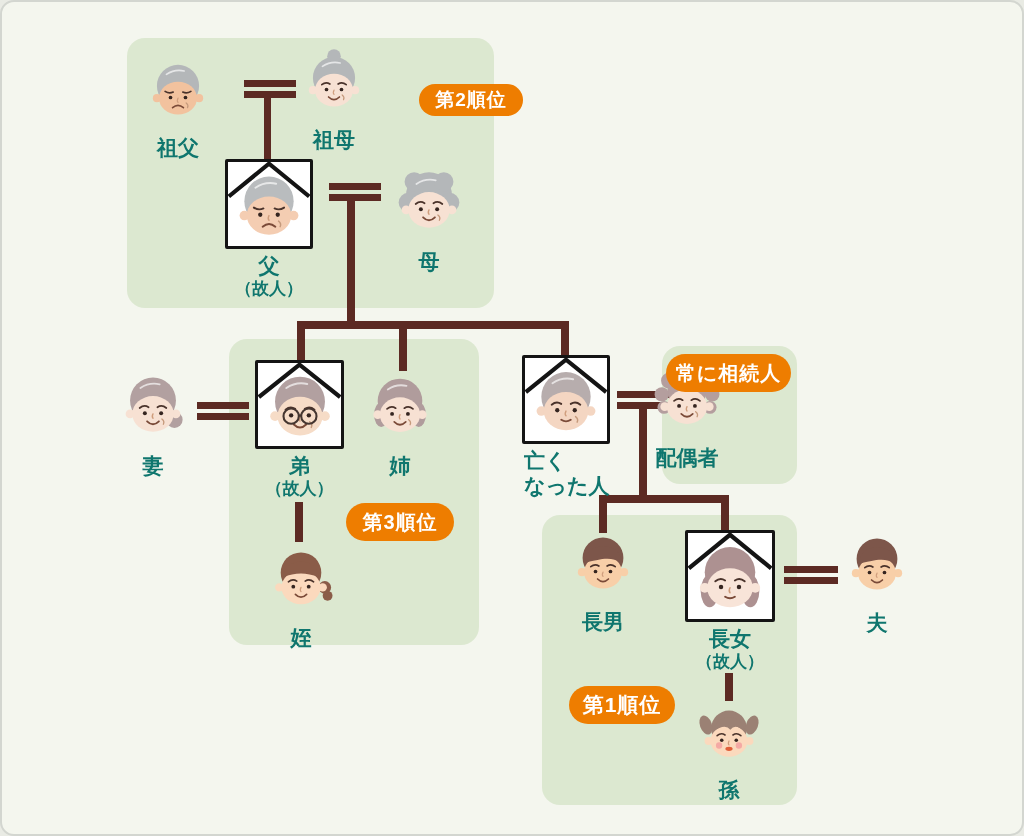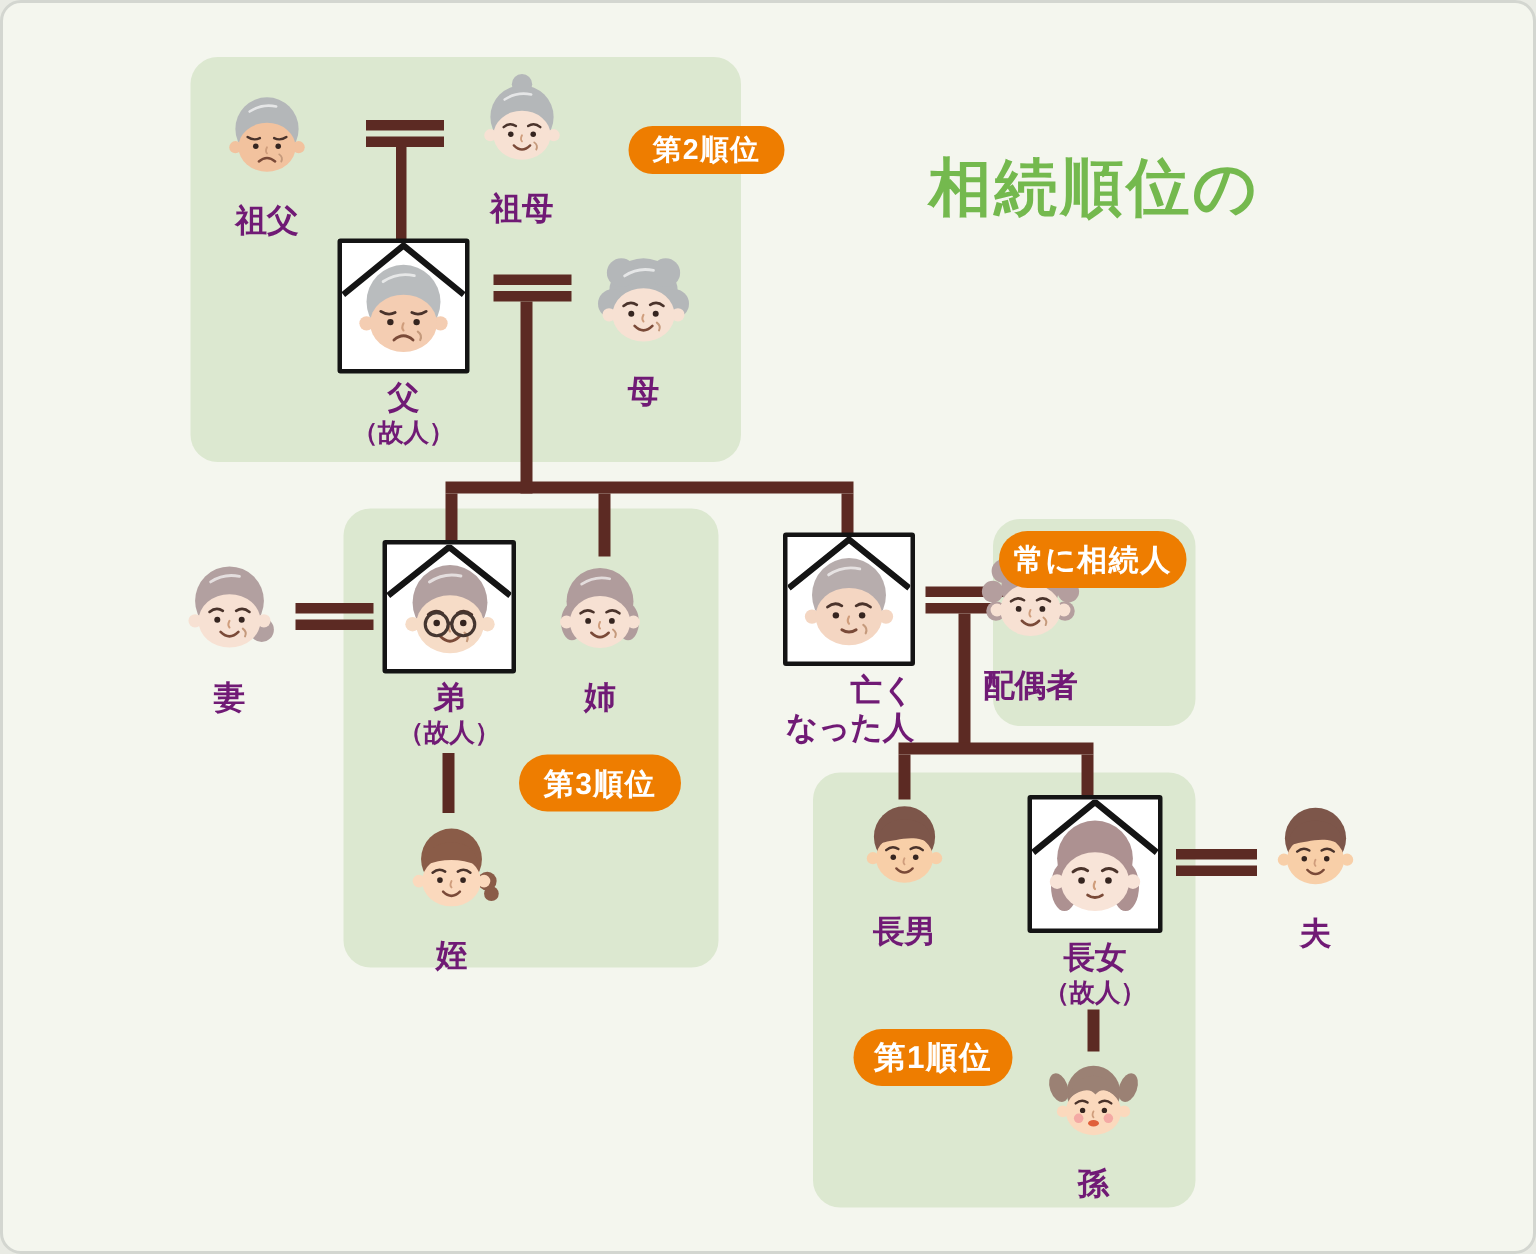--- a/index.html
+++ b/index.html
@@ -17,44 +17,43 @@
   .person svg{display:block;}
   .memorial{
     position:absolute;background:#ffffff;border:3px solid #141414;
     box-sizing:border-box;overflow:hidden;border-radius:2px;
   }
   .memorial .avwrap{position:absolute;left:50%;bottom:-2px;transform:translateX(-50%);width:97%;height:100%;}
   .memorial .avwrap svg{position:absolute;bottom:0;left:0;width:100%;height:100%;}
   .roof{position:absolute;left:0;top:0;width:100%;height:100%;z-index:4;pointer-events:none;}
   .plabel{
     position:absolute;top:100%;left:50%;transform:translateX(-50%);
-    margin-top:12px;font-weight:bold;font-size:21px;color:#701a75;
+    margin-top:12px;font-weight:bold;font-size:21px;color:#0f766e;
     text-align:center;white-space:nowrap;line-height:1.18;
   }
   .person.boxed .plabel{margin-top:5px;}
   .plabel .sub{display:block;font-size:17px;font-weight:bold;}
-  .plabel.leftalign{left:2px;transform:none;text-align:right;}
+  .plabel.leftalign{left:2px;transform:none;text-align:left;}
   .badge{
     position:absolute;z-index:5;background:#ee7d00;color:#ffffff;
     display:flex;align-items:center;justify-content:center;
     font-weight:bold;border-radius:20px;letter-spacing:1px;white-space:nowrap;
   }
   .title{
     position:absolute;left:538px;top:94px;width:300px;z-index:5;
     text-align:right;color:#74b94e;font-weight:bold;font-size:42px;
     line-height:1.36;letter-spacing:2px;
   }
   .title span{display:block;}
 </style>
 </head>
 <body>
 
 <div class="stage">
   <div class="title">
-    <span>相続順位の</span>
   </div>
   <div id="diagram">
       <div class="group" style="left: 125px; top: 36px; width: 367px; height: 270px;"></div>
       <div class="group" style="left: 227px; top: 337px; width: 250px; height: 306px;"></div>
       <div class="group" style="left: 660px; top: 344px; width: 135px; height: 138px;"></div>
       <div class="group" style="left: 540px; top: 513px; width: 255px; height: 290px;"></div>
       <div class="cline" style="left: 262px; top: 96px; width: 7px; height: 62px;"></div>
       <div class="cline" style="left: 345px; top: 199px; width: 8px; height: 128px;"></div>
       <div class="cline" style="left: 295px; top: 319px; width: 272px; height: 8px;"></div>
       <div class="cline" style="left: 295px; top: 327px; width: 8px; height: 32px;"></div>
@@ -98,21 +97,21 @@
             <path d="M57,53 Q63,56 69,52" stroke="#4a332b" stroke-width="2.4" fill="none" stroke-linecap="round"></path>
             <circle cx="39" cy="61" r="2.7" fill="#352520"></circle>
             <circle cx="61" cy="61" r="2.7" fill="#352520"></circle>
             <path d="M50,62 Q48,66 50,68" stroke="#cf9d7c" stroke-width="1.8" fill="none" stroke-linecap="round"></path>
             <path d="M42,76 Q50,69 58,76" stroke="#7a4a38" stroke-width="2.4" fill="none" stroke-linecap="round"></path>
             <path d="M62,69 q4,3 2,7" stroke="#c59a7c" stroke-width="1.8" fill="none" stroke-linecap="round"></path>
           </svg>
         </div>
         <div class="plabel"><span>祖父</span></div>
       </div>
-      <div class="person" style="left: 312px; top: 46px; width: 68px; height: 68px;">
+      <div class="person" style="left: 298px; top: 46px; width: 68px; height: 68px;">
         <div class="avwrap2">
           <svg viewBox="0 0 100 100" xmlns="http://www.w3.org/2000/svg" width="68" height="68">
             <circle cx="50" cy="44" r="31" fill="#b4b7b9"></circle>
             <circle cx="50" cy="12" r="10" fill="#b4b7b9"></circle>
             <circle cx="19" cy="62" r="6" fill="#f7e1d3"></circle>
             <circle cx="81" cy="62" r="6" fill="#f7e1d3"></circle>
             <ellipse cx="50" cy="62" rx="28" ry="24" fill="#f7e1d3"></ellipse>
             <path d="M33,27 Q45,19 59,22" stroke="#ffffff" stroke-width="2.5" fill="none" stroke-linecap="round" opacity="0.65"></path>
             <path d="M32,54 Q38,49 44,53" stroke="#4a332b" stroke-width="2.4" fill="none" stroke-linecap="round"></path>
             <path d="M56,53 Q62,49 68,54" stroke="#4a332b" stroke-width="2.4" fill="none" stroke-linecap="round"></path>

